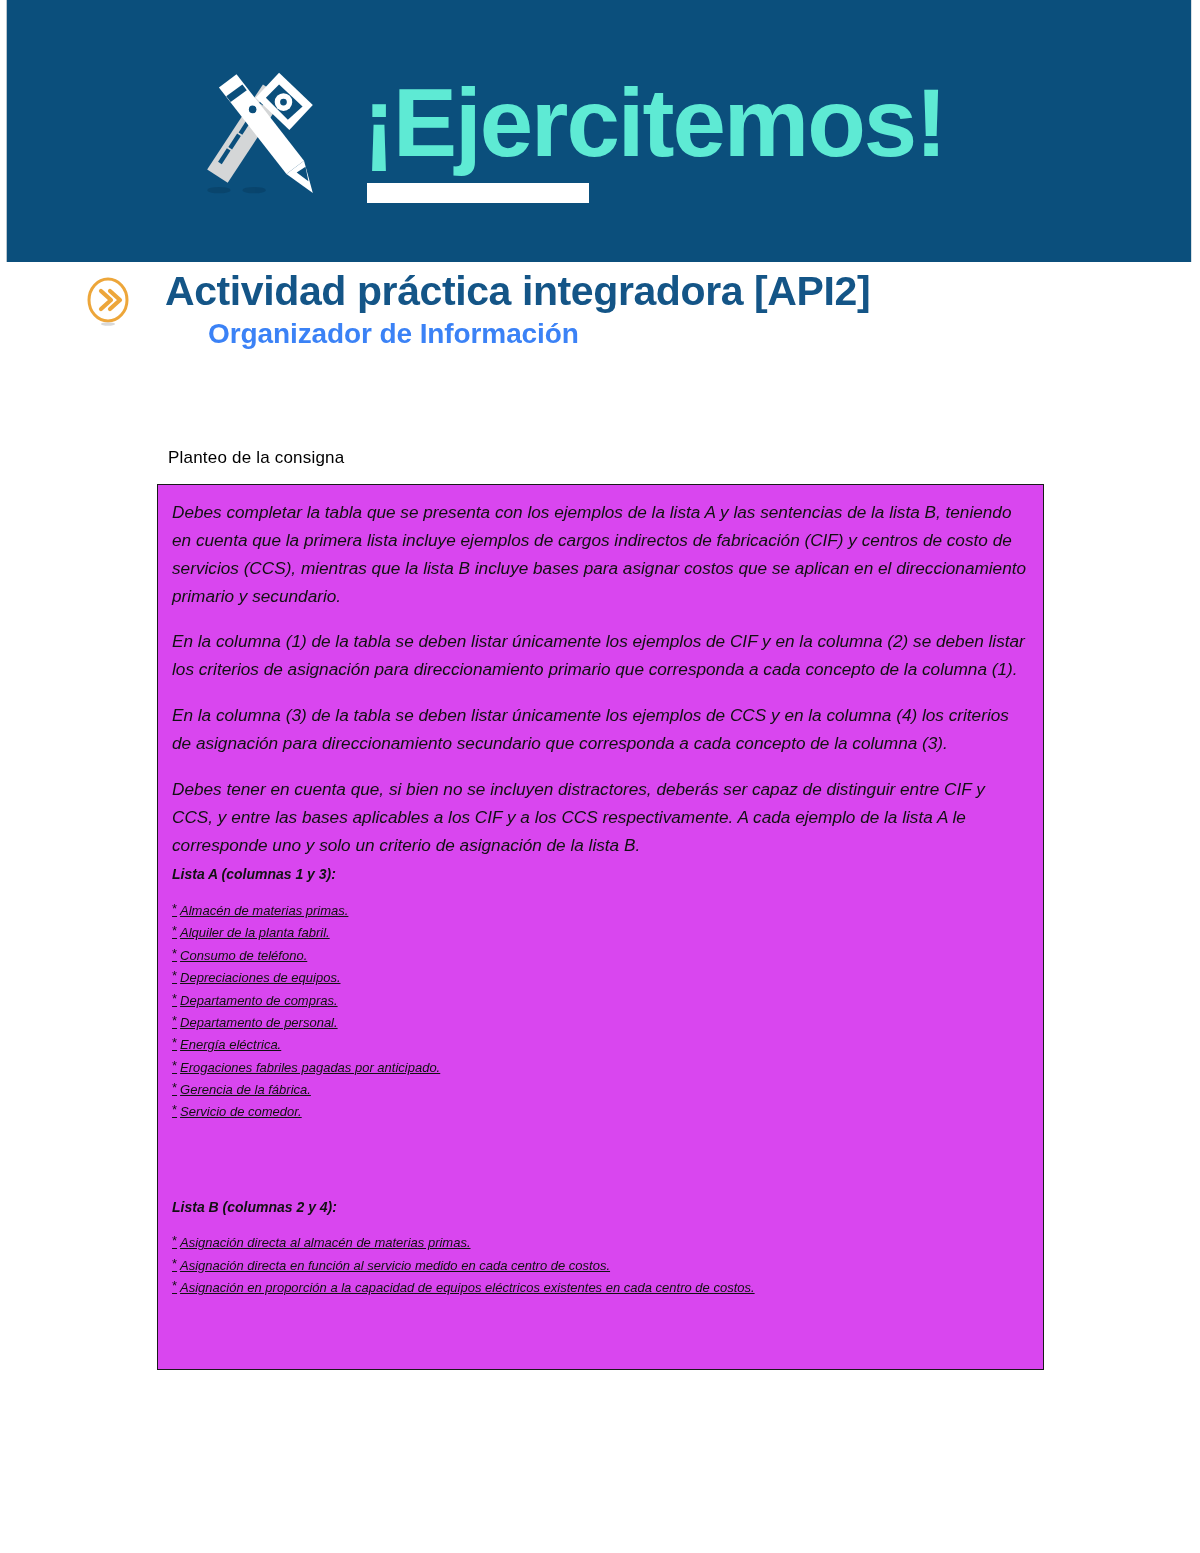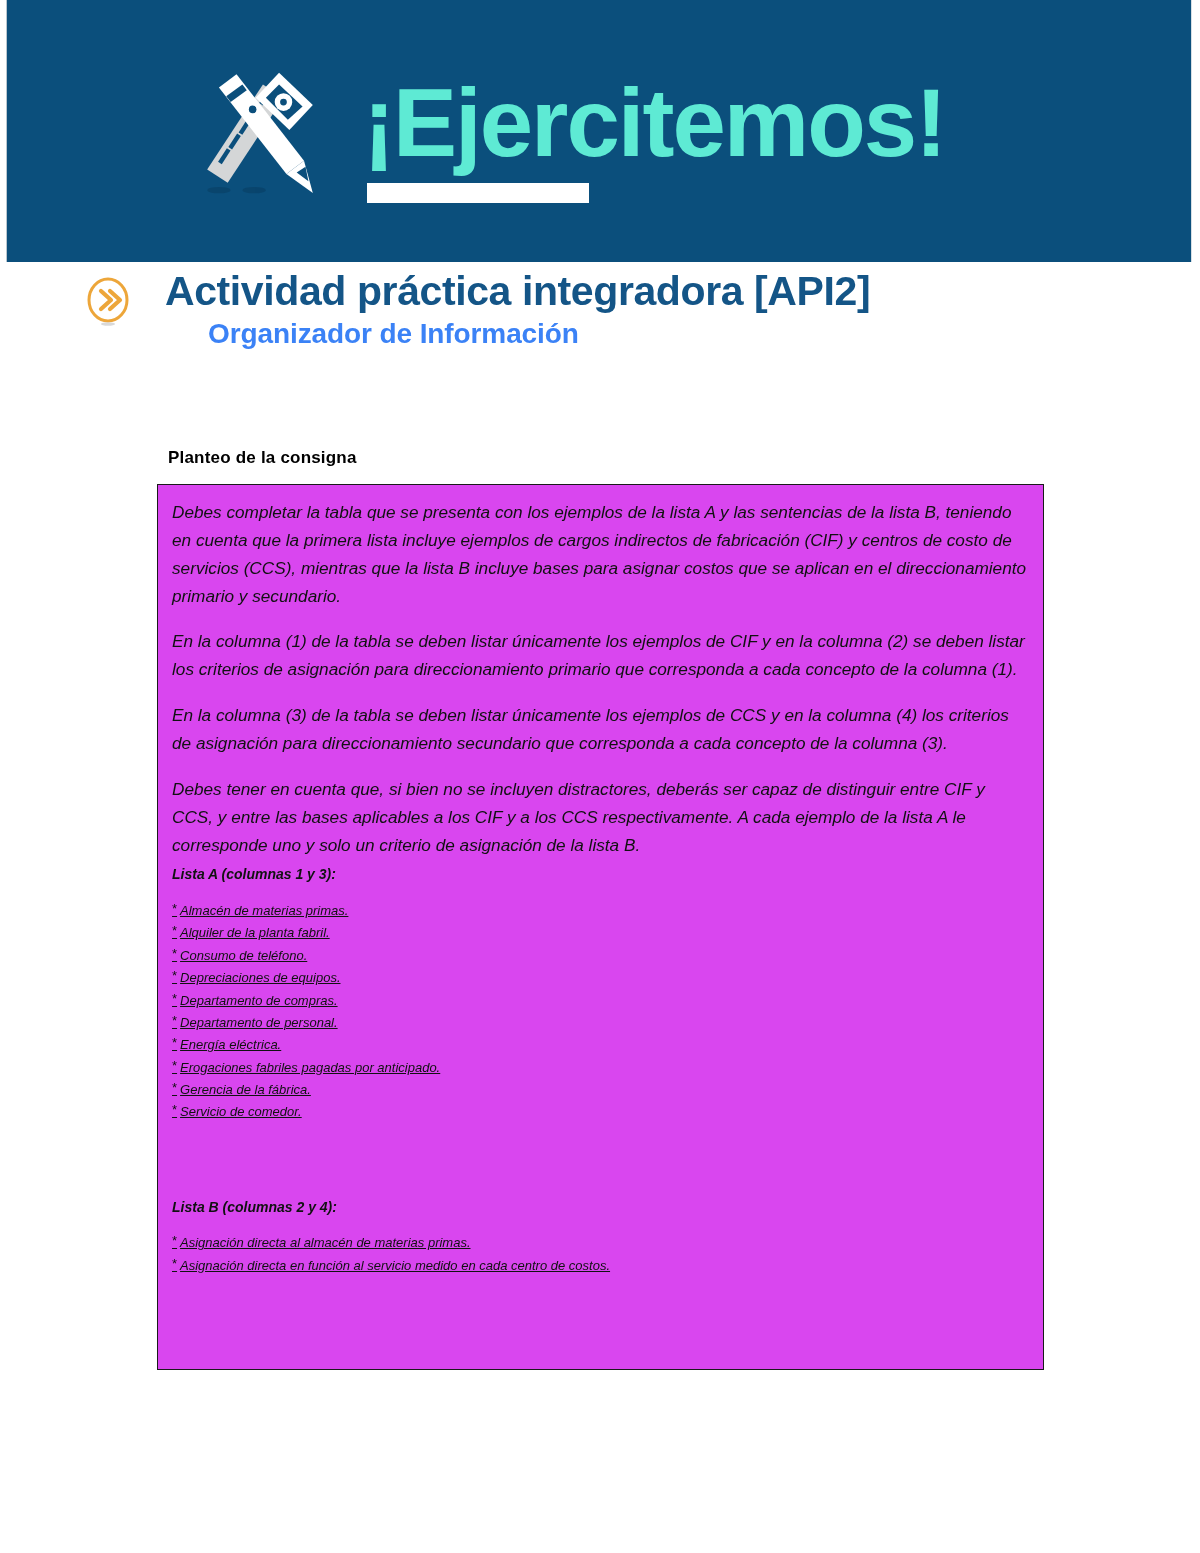--- a/index.html
+++ b/index.html
@@ -102,21 +102,21 @@
     white-space: nowrap;
     margin-left: 43px;
   }
 
   
   .section-heading {
     position: absolute;
     left: 168px;
     top: 448px;
     font-size: 17px;
-    font-weight: 700;
+    font-weight: 400;
     color: #000000;
     letter-spacing: 0.2px;
   }
 
   
   .consigna-box {
     position: absolute;
     left: 157px;
     top: 484px;
     width: 887px;
@@ -250,14 +250,15 @@
     <li><span class="star">*</span><span>Gerencia de la fábrica.</span></li>
     <li><span class="star">*</span><span>Servicio de comedor.</span></li>
   </ul>
 
   <div class="list-gap"></div>
 
   <div class="list-label">Lista B (columnas 2 y 4):</div>
   <ul class="item-list">
     <li><span class="star">*</span><span>Asignación directa al almacén de materias primas.</span></li>
     <li><span class="star">*</span><span>Asignación directa en función al servicio medido en cada centro de costos.</span></li>
+    <li><span class="star">*</span><span>Asignación en proporción a la capacidad de equipos eléctricos existentes en cada centro de costos.</span></li>
   </ul>
 </div>
 
 </body></html>

